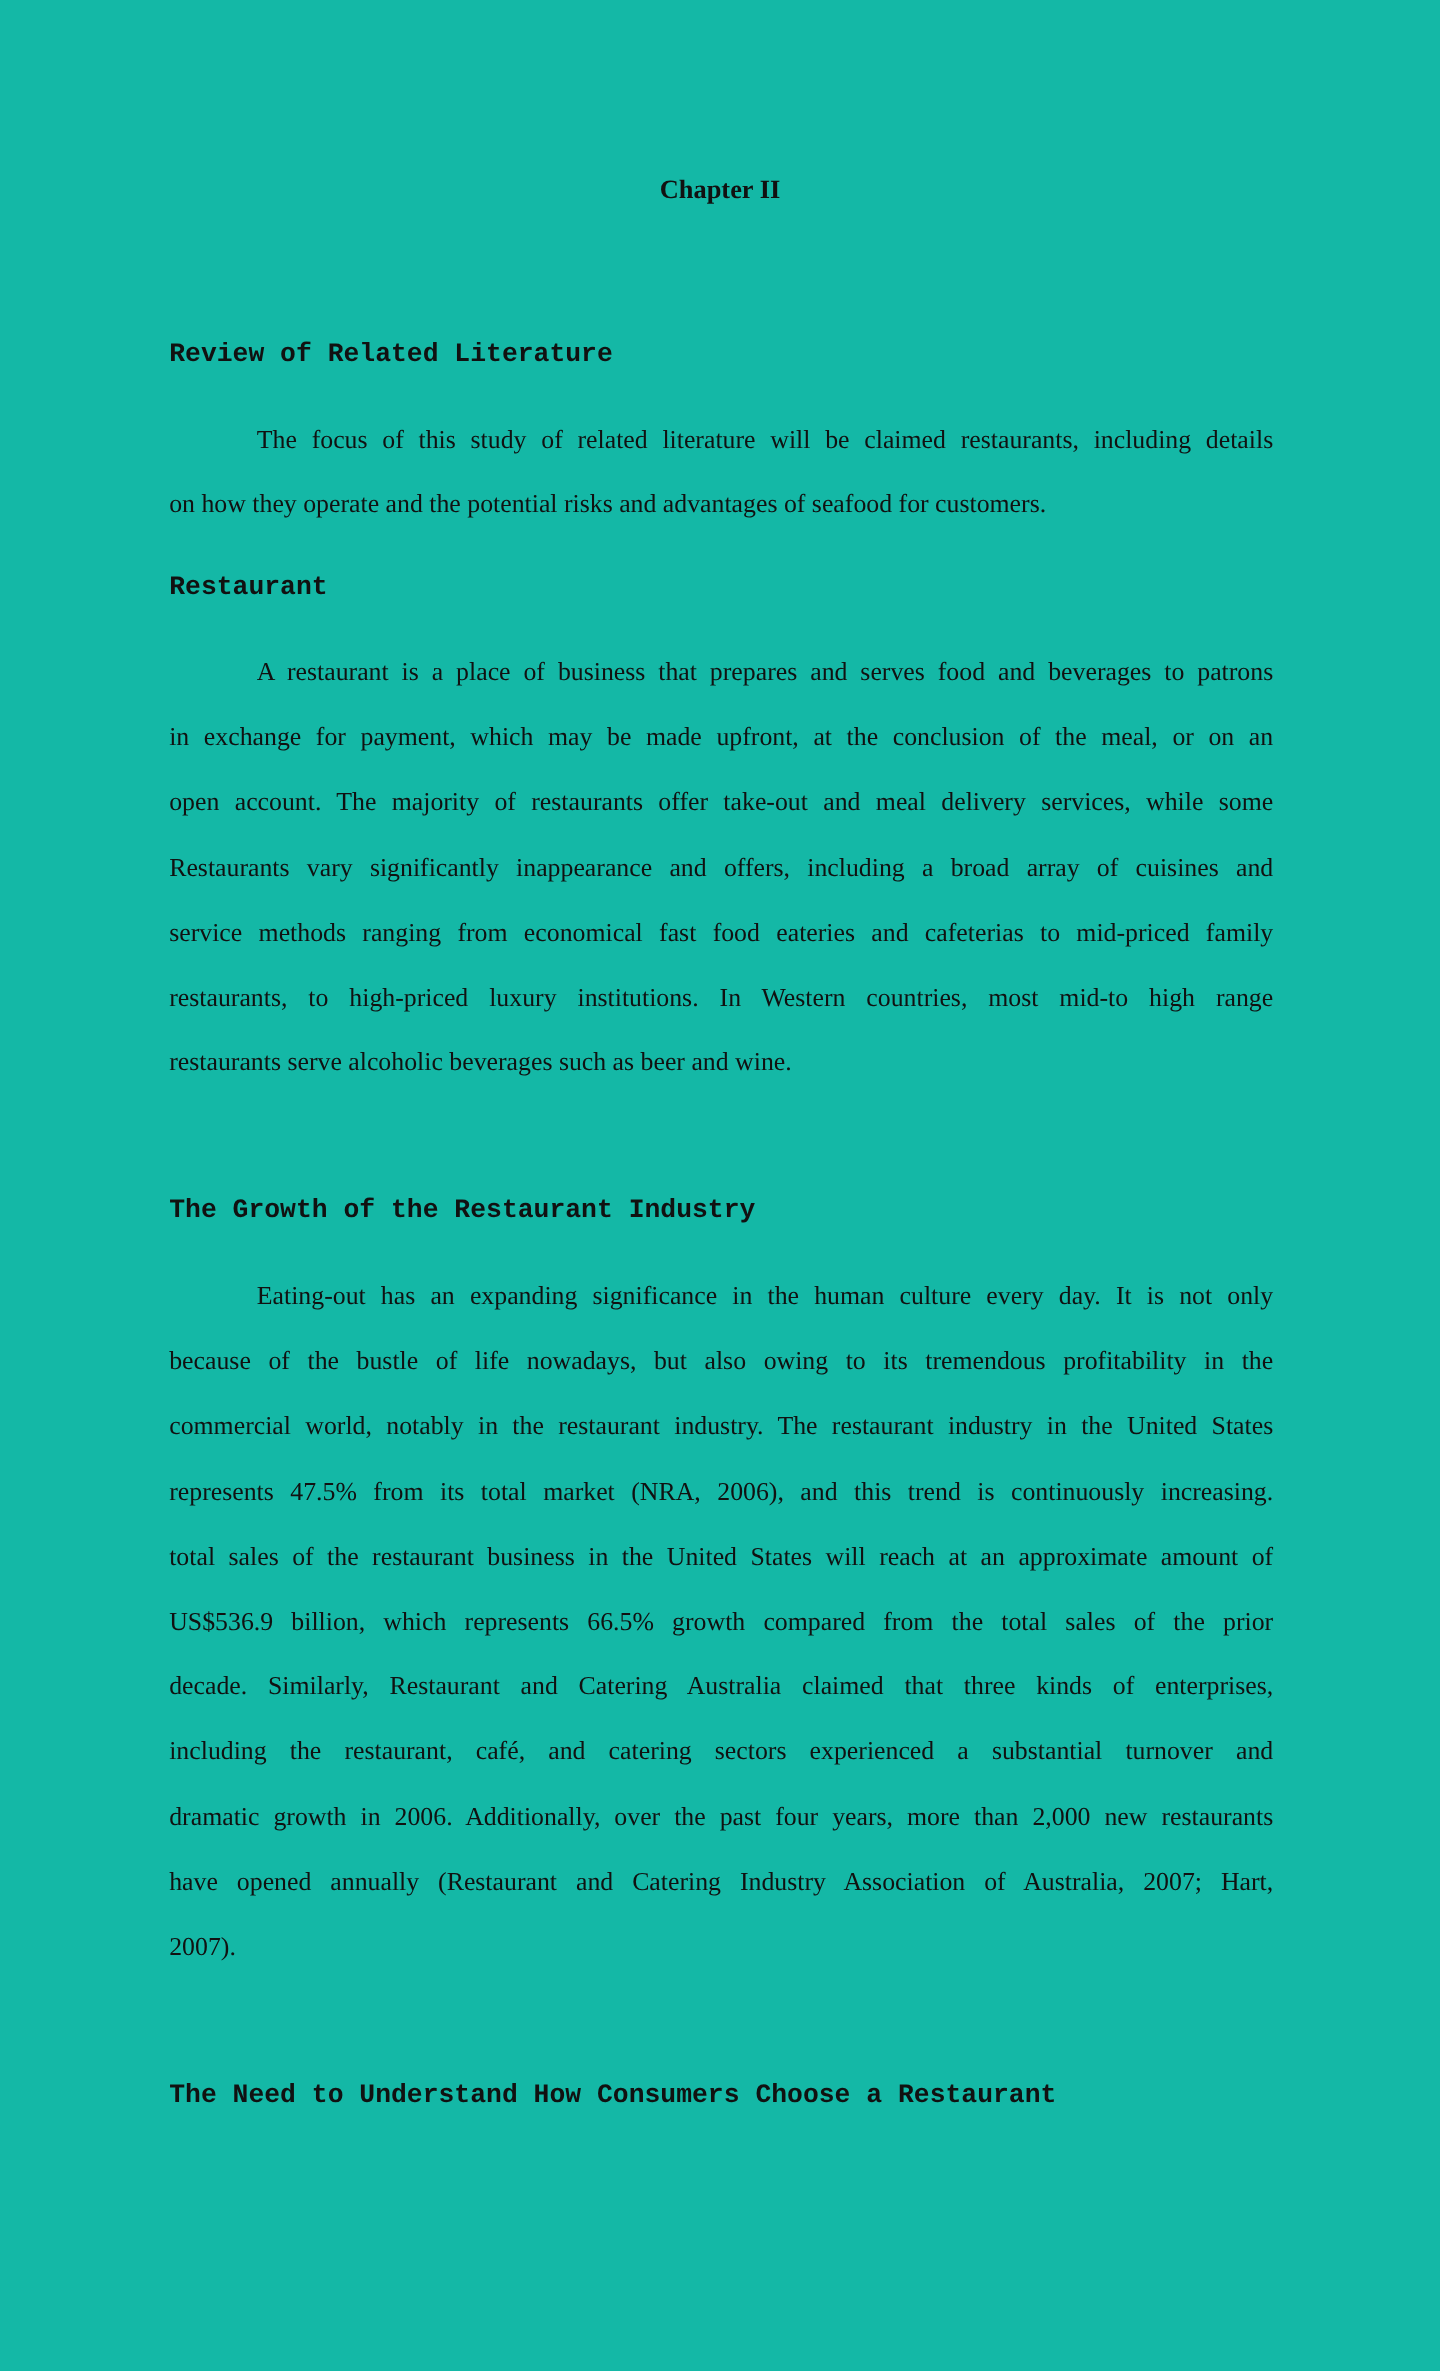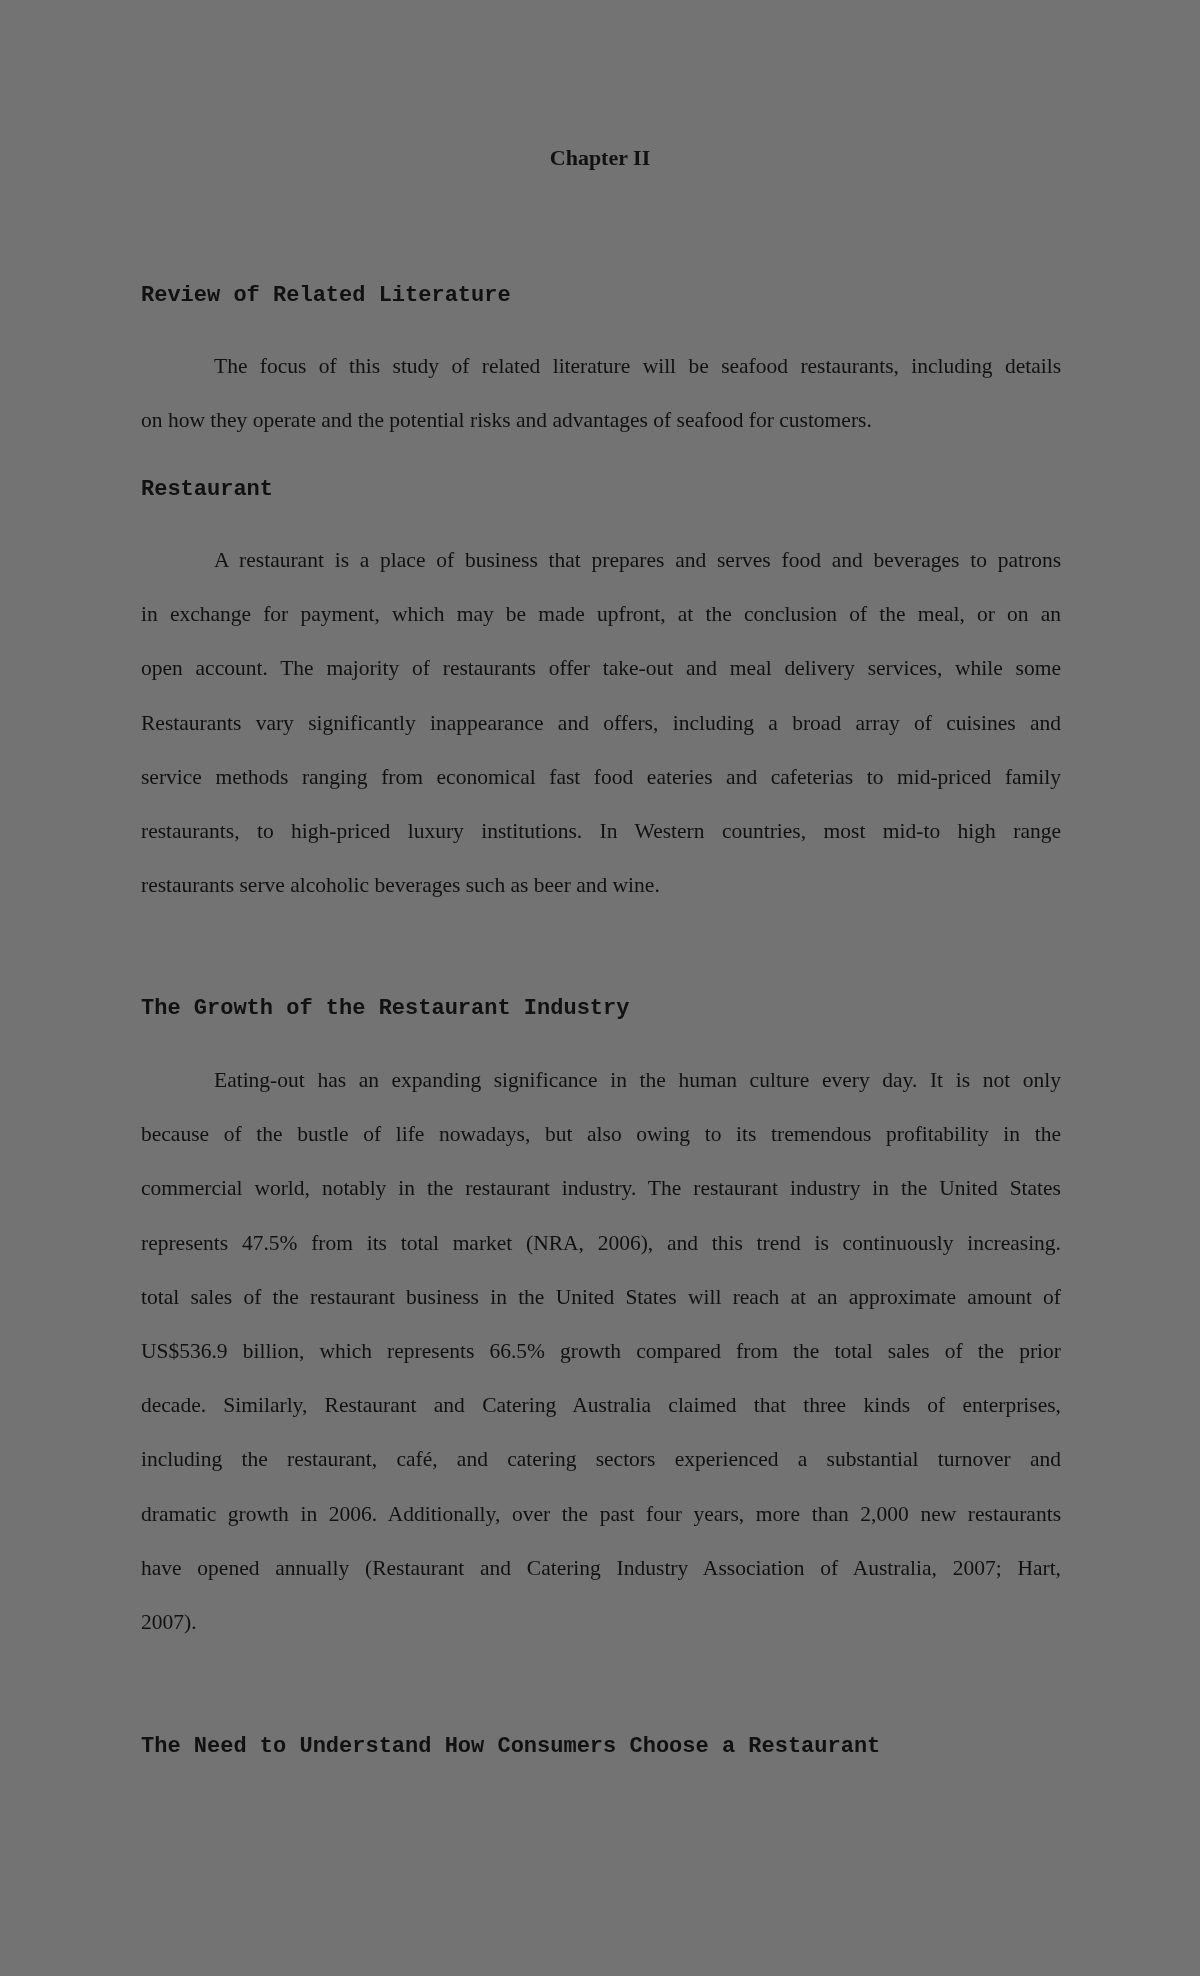--- a/index.html
+++ b/index.html
@@ -1,19 +1,19 @@
 <!DOCTYPE html>
 <html><head>
 <meta charset="utf-8">
 <style>
   html, body { margin: 0; padding: 0; background: #ffffff; }
   body { width: 1200px; height: 1976px; position: relative; overflow: hidden; }
   .page {
     position: absolute; left: 0; top: 0; width: 1200px; height: 1976px;
-    background: #737373; color: #111111;
+    background: #14b8a6; color: #111111;
     font-family: "Liberation Serif", "DejaVu Serif", serif;
   }
   .chapter {
     position: absolute; top: 143px; left: 0; width: 1200px;
     text-align: center; font-weight: bold; font-size: 22px; line-height: 30px;
   }
   .heading {
     position: absolute; left: 141px; font-weight: bold; font-size: 22px; line-height: 30px;
     white-space: nowrap;
     font-family: Liberation Mono, monospace;
@@ -28,21 +28,21 @@
 </style>
 </head>
 <body>
 
 <div class="page">
 
   <div class="chapter">Chapter II</div>
 
   <div class="heading" style="top:281px;">Review of Related Literature</div>
   <div class="para" style="top:339px;">
-    <span class="line indent"> The focus of this study of related literature will be seafood restaurants, including details</span>
+    <span class="line indent"> The focus of this study of related literature will be claimed restaurants, including details</span>
     <span class="line last">on how they operate and the potential risks and advantages of seafood for customers.</span>
   </div>
 
   <div class="heading" style="top:475px;">Restaurant</div>
   <div class="para" style="top:533px;">
     <span class="line indent">A restaurant is a place of business that prepares and serves food and beverages to patrons</span>
     <span class="line">in exchange for payment, which may be made upfront, at the conclusion of the meal, or on an</span>
     <span class="line">open account. The majority of restaurants offer take-out and meal delivery services, while some</span>
     <span class="line">Restaurants vary significantly inappearance and offers, including a broad array of cuisines and</span>
     <span class="line">service methods ranging from economical fast food eateries and cafeterias to mid-priced family</span>

